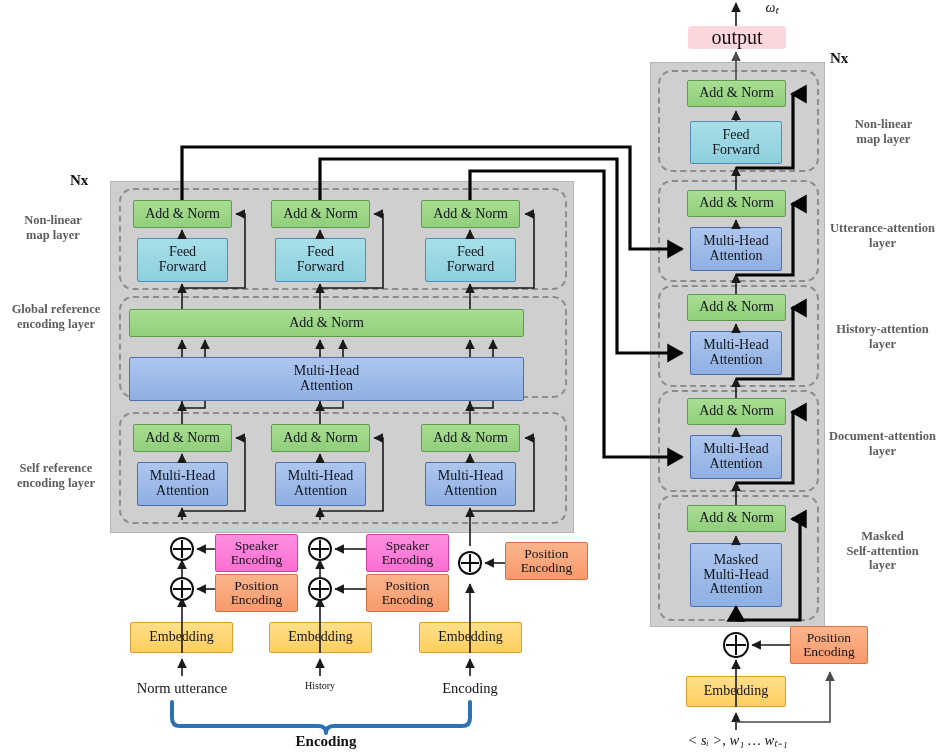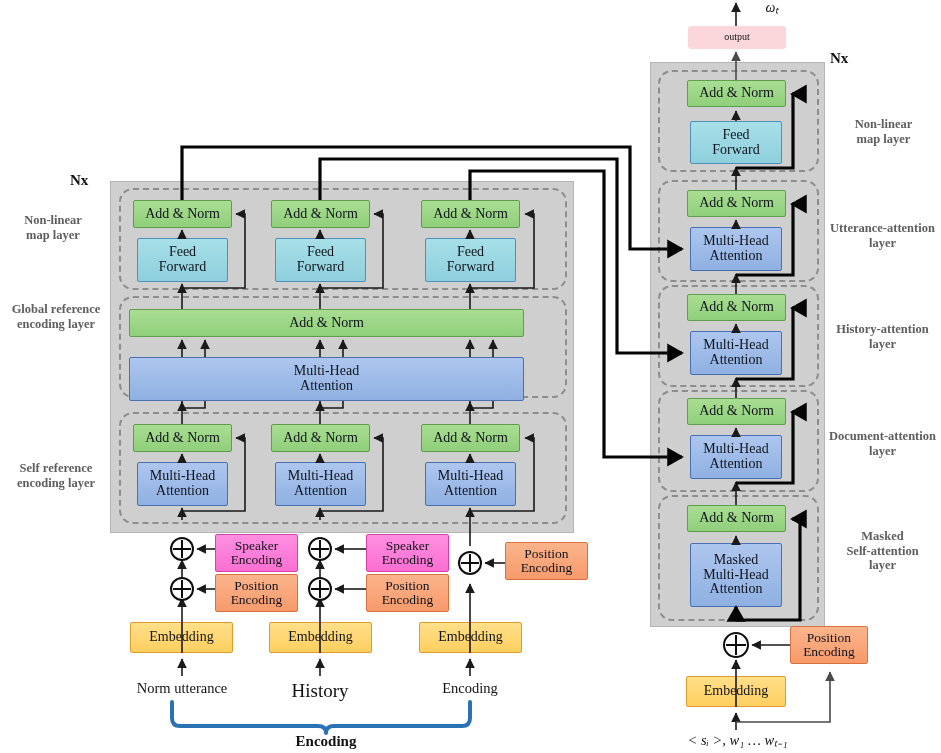--- a/index.html
+++ b/index.html
@@ -76,36 +76,36 @@
 
   <div class="box orange" style="left:215px;top:574px;width:83px;height:38px;font-size:13.5px;">Position<br>Encoding</div>
   <div class="box orange" style="left:366px;top:574px;width:83px;height:38px;font-size:13.5px;">Position<br>Encoding</div>
   <div class="box orange" style="left:505px;top:542px;width:83px;height:38px;font-size:13.5px;">Position<br>Encoding</div>
 
   <div class="box yellow" style="left:130px;top:622px;width:103px;height:31px;font-size:14px;">Embedding</div>
   <div class="box yellow" style="left:269px;top:622px;width:103px;height:31px;font-size:14px;">Embedding</div>
   <div class="box yellow" style="left:419px;top:622px;width:103px;height:31px;font-size:14px;">Embedding</div>
 
   <div class="lblk" style="left:120px;top:680px;width:124px;font-size:14.5px;">Norm utterance</div>
-  <div class="lblk" style="left:268px;top:680px;width:104px;font-size:19px;">History</div>
+  <div class="lblk" style="left:268px;top:680px;width:104px;font-size:10px;">History</div>
   <div class="lblk" style="left:417px;top:680px;width:106px;font-size:14.5px;">Encoding</div>
 
   <div class="lblk" style="left:266px;top:733px;width:120px;font-size:15px;font-weight:bold;">Encoding</div>
 
   <div class="panel" style="left:650px;top:62px;width:173px;height:563px;"></div>
 
   <div class="dashgrp" style="left:658px;top:70px;width:157px;height:98px;"></div>
   <div class="dashgrp" style="left:658px;top:180px;width:157px;height:98px;"></div>
   <div class="dashgrp" style="left:658px;top:285px;width:157px;height:98px;"></div>
   <div class="dashgrp" style="left:658px;top:390px;width:157px;height:98px;"></div>
   <div class="dashgrp" style="left:658px;top:495px;width:157px;height:122px;"></div>
 
   <div class="nx" style="left:830px;top:50px;">Nx</div>
 
-  <div class="box outbox" style="left:688px;top:26px;width:98px;height:23px;font-size:10px;">output</div>
+  <div class="box outbox" style="left:688px;top:26px;width:98px;height:23px;font-size:20px;">output</div>
   <div class="lblk" style="left:747px;top:0px;width:50px;font-size:14px;font-style:italic;font-family:'Liberation Serif',serif;">ωₜ</div>
 
   <div class="lbl" style="left:826px;top:117px;width:115px;">Non-linear<br>map layer</div>
   <div class="lbl" style="left:824px;top:221px;width:117px;">Utterance-attention<br>layer</div>
   <div class="lbl" style="left:824px;top:322px;width:117px;">History-attention<br>layer</div>
   <div class="lbl" style="left:824px;top:429px;width:117px;">Document-attention<br>layer</div>
   <div class="lbl" style="left:824px;top:529px;width:117px;">Masked<br>Self-attention<br>layer</div>
 
   <div class="box green" style="left:687px;top:80px;width:99px;height:27px;font-size:14px;">Add &amp; Norm</div>
   <div class="box cyan" style="left:690px;top:121px;width:92px;height:43px;font-size:14px;">Feed<br>Forward</div>

